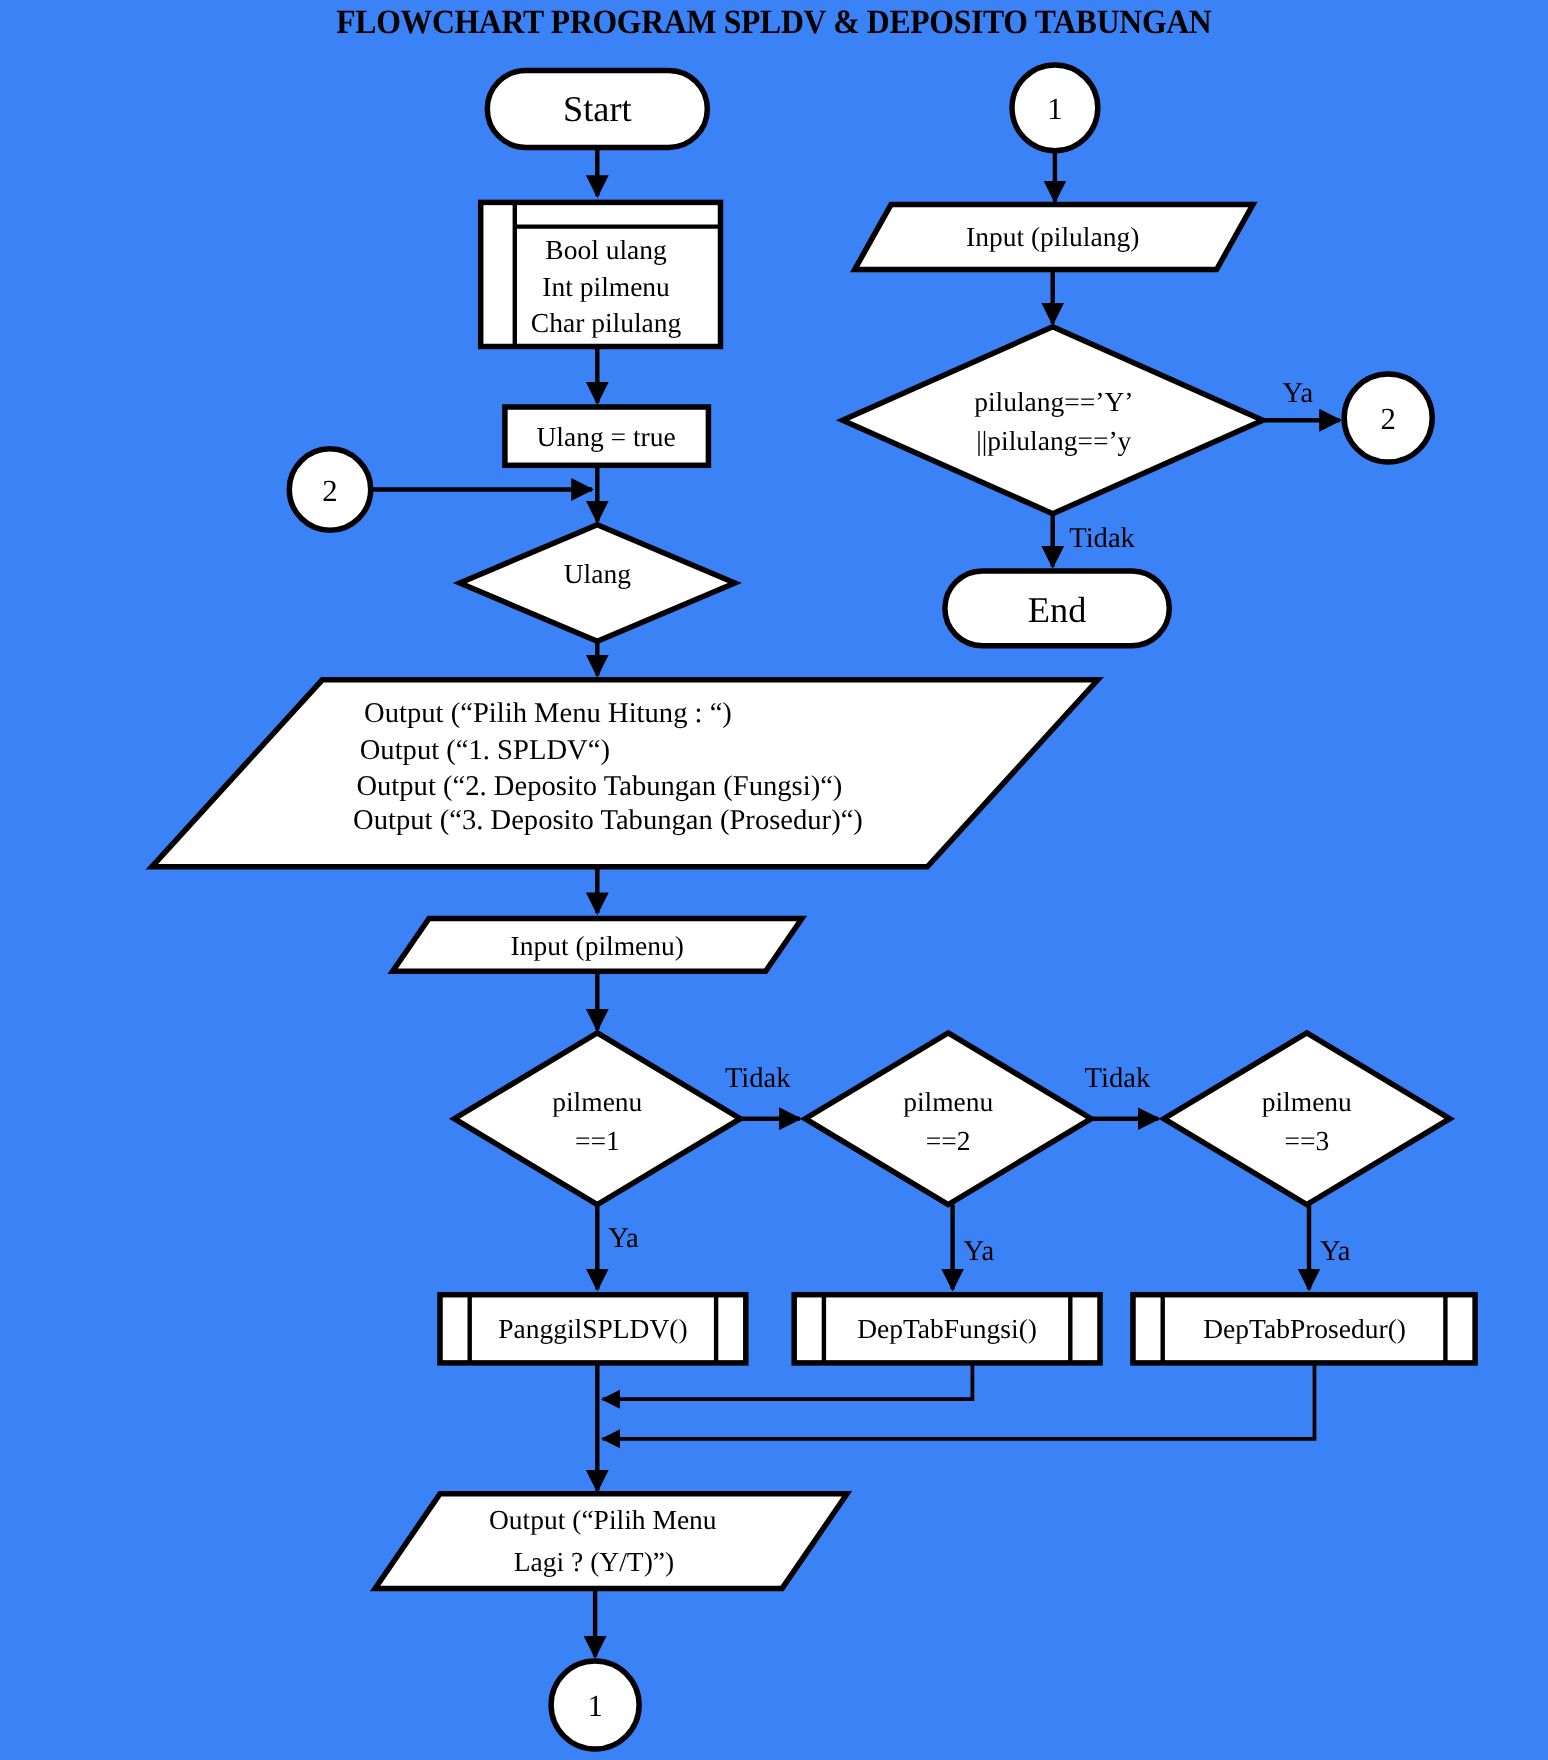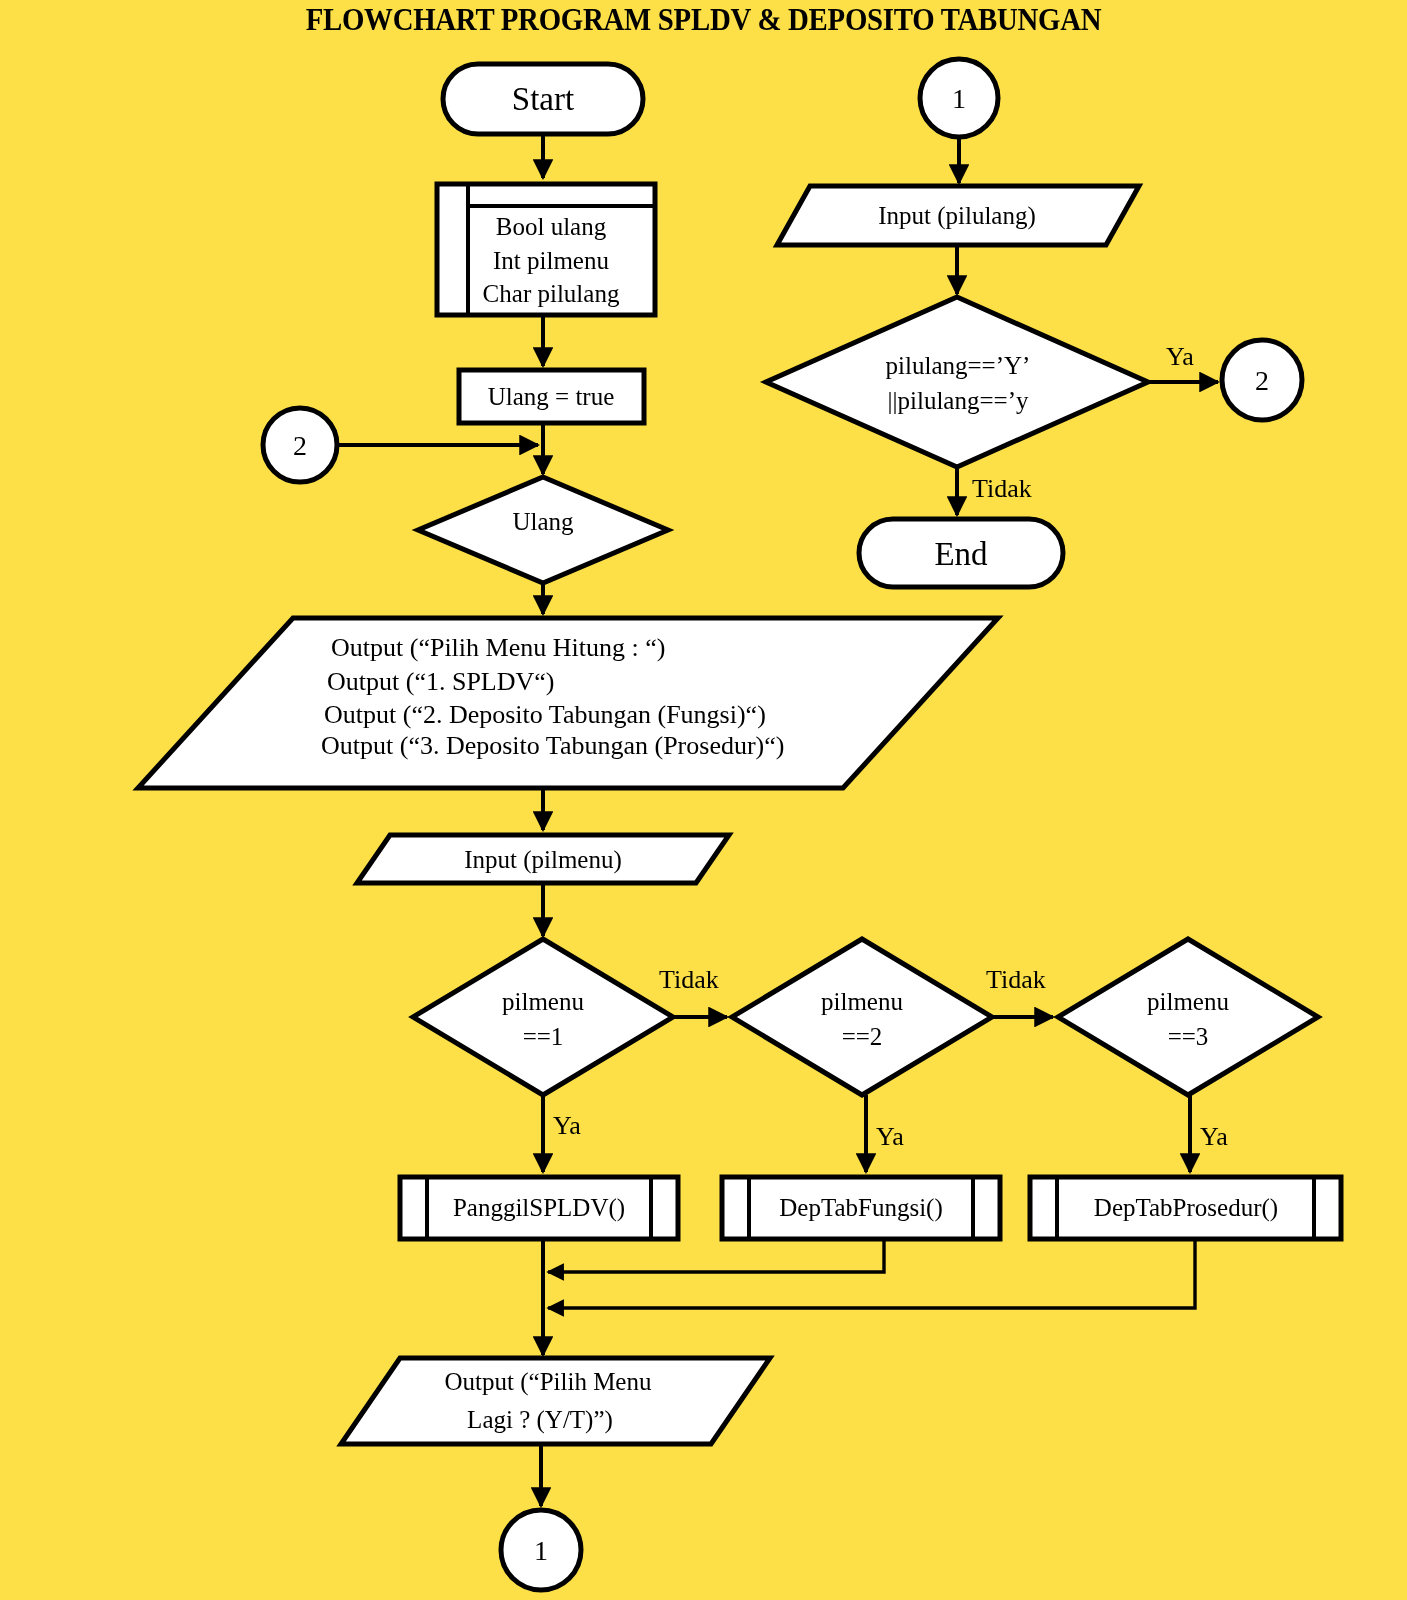--- a/index.html
+++ b/index.html
@@ -4,21 +4,21 @@
 <style>
   html, body {
     margin: 0;
     padding: 0;
     background: #ffffff;
   }
   #page {
     position: relative;
     width: 1407px;
     height: 1600px;
-    background: #fde047;
+    background: #3b82f6;
     overflow: hidden;
     font-family: "Liberation Serif", "DejaVu Serif", serif;
   }
   #title {
     position: absolute;
     top: 2px;
     left: 0;
     width: 1407px;
     text-align: center;
     font-family: "Liberation Serif", "DejaVu Serif", serif;

